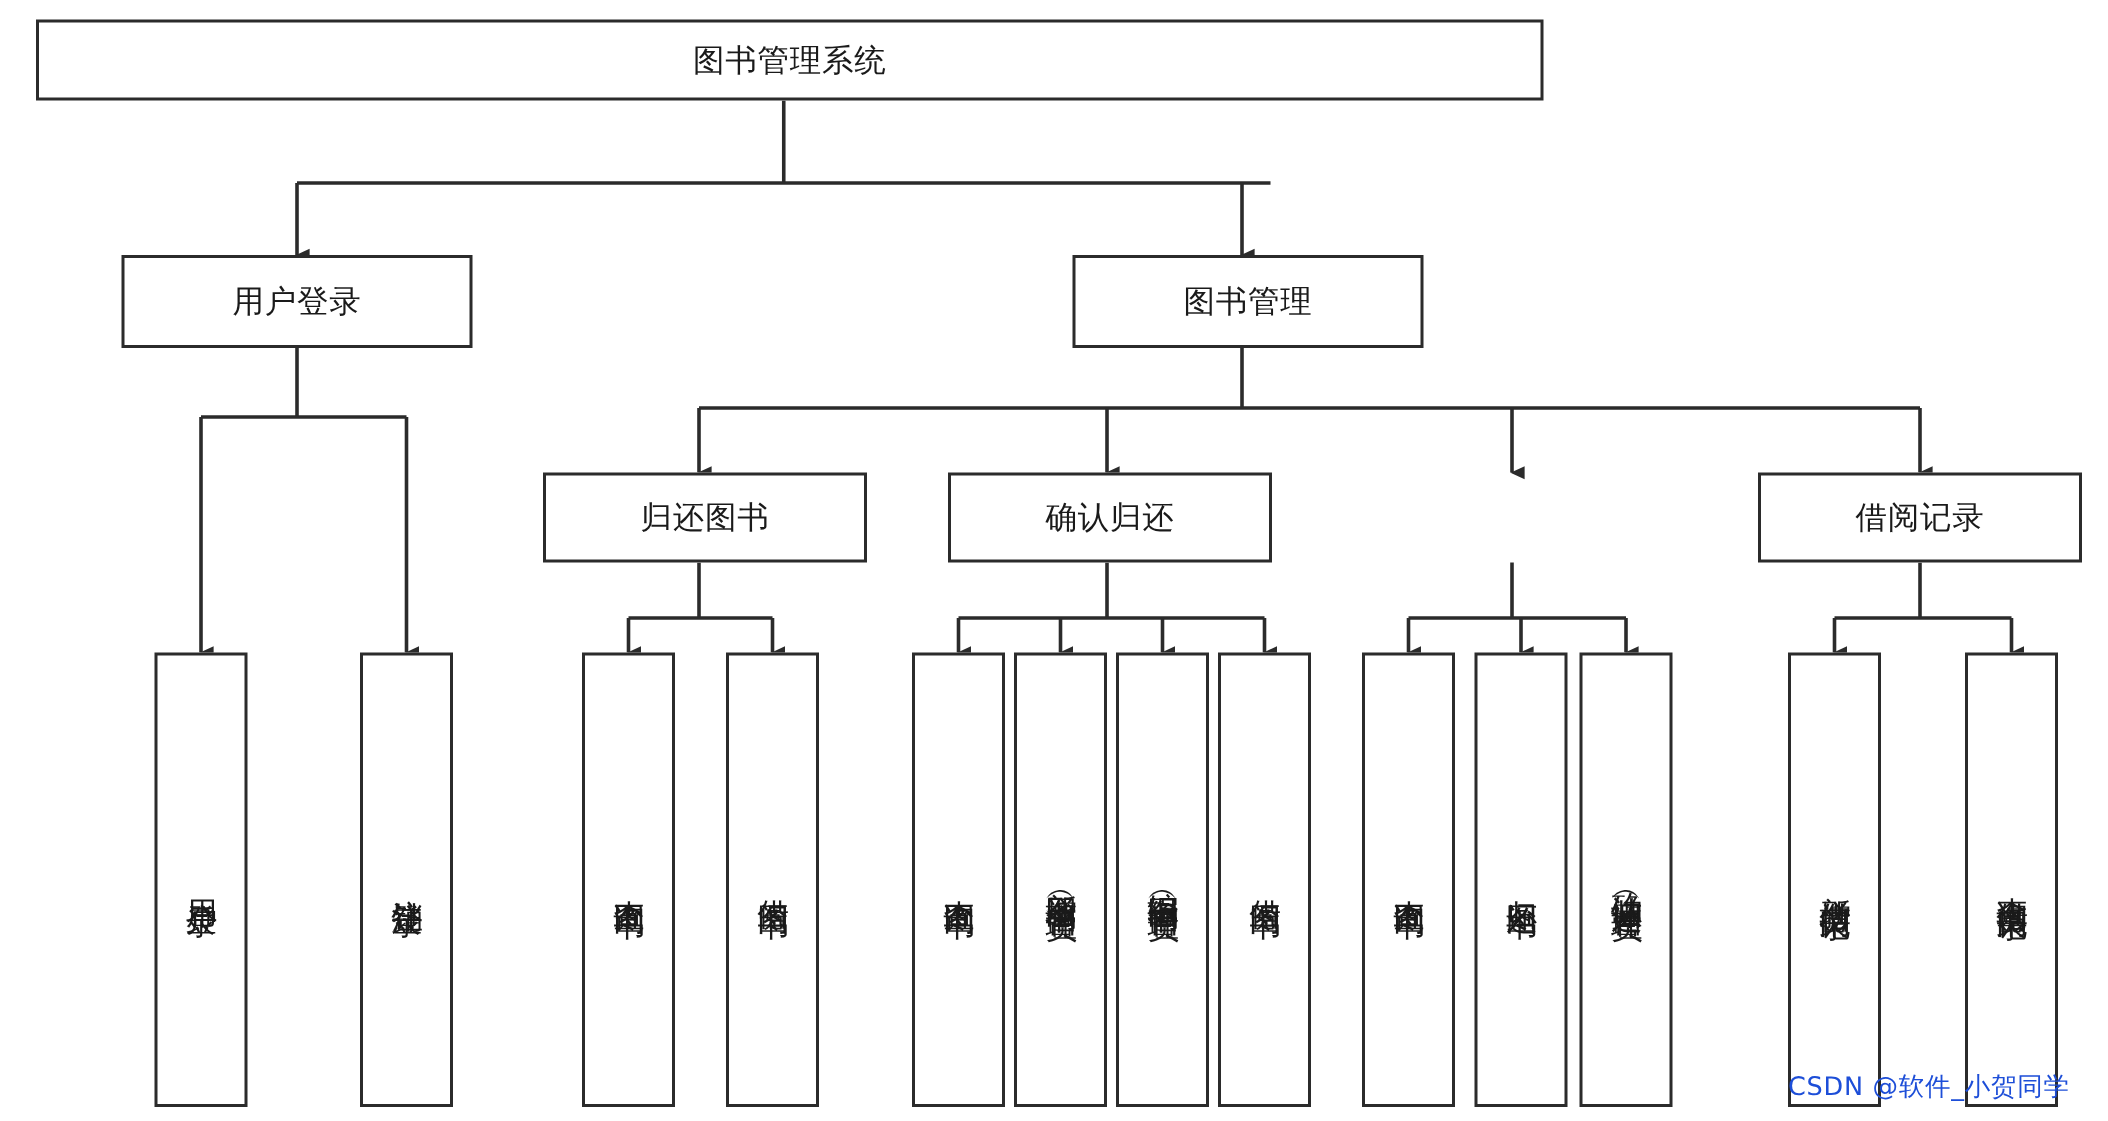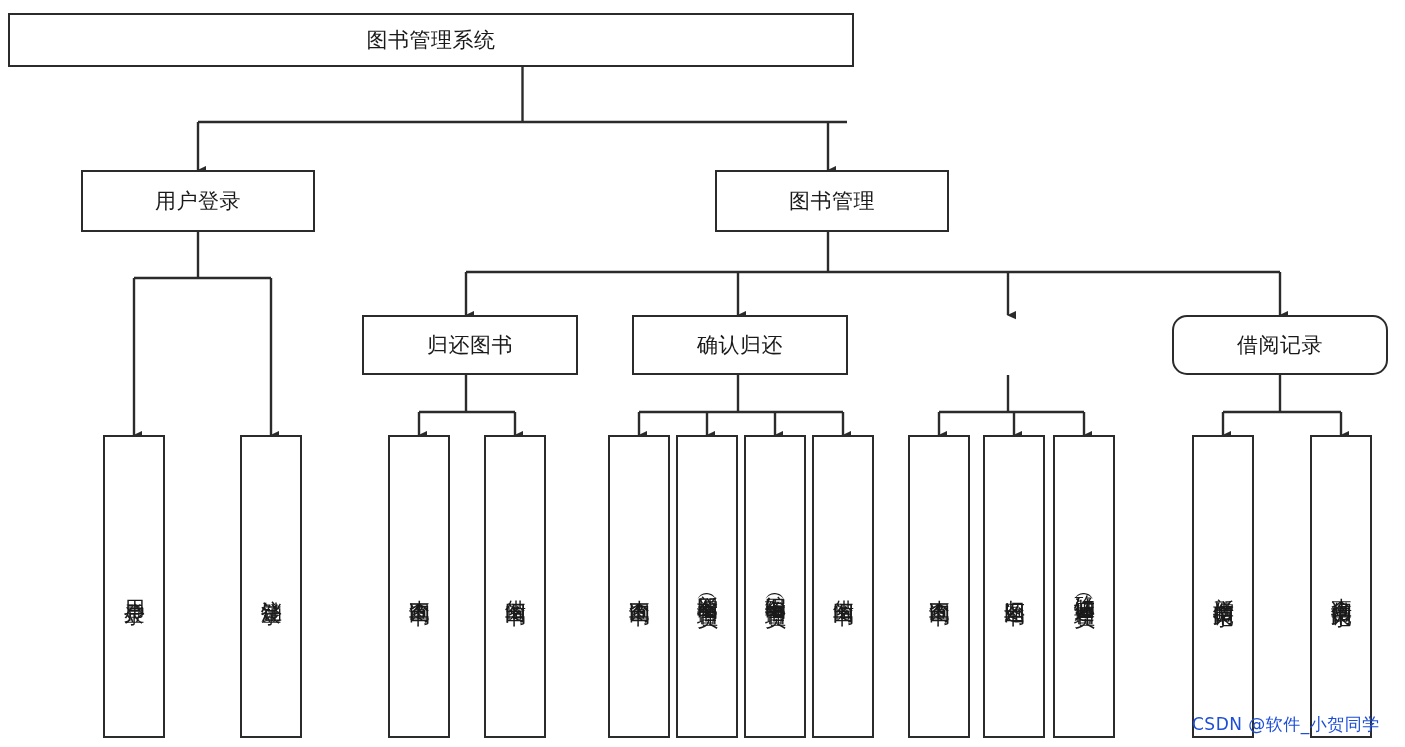--- a/index.html
+++ b/index.html
@@ -120,38 +120,38 @@
       <path d="M1014,412 L1014,435" marker-end="url(#arrow)"></path>
       <path d="M1084,412 L1084,435" marker-end="url(#arrow)"></path>
 
       <path d="M1280,375 L1280,412"></path>
       <path d="M1223,412 L1341,412"></path>
       <path d="M1223,412 L1223,435" marker-end="url(#arrow)"></path>
       <path d="M1341,412 L1341,435" marker-end="url(#arrow)"></path>
     </g>
   </svg>
 
-  <div class="node horizontal root" style="left:8px; top:13px; width:846px; height:54px;">
+  <div class="node horizontal root" style="left:24px; top:13px; width:1005px; height:54px;">
     <span class="node-label">图书管理系统</span>
   </div>
 
   <div class="node horizontal" style="left:81px; top:170px; width:234px; height:62px;">
     <span class="node-label">用户登录</span>
   </div>
   <div class="node horizontal" style="left:671px; top:170px; width:234px; height:62px;margin-left:44px;">
     <span class="node-label">图书管理</span>
   </div>
 
   <div class="node horizontal" style="left:362px; top:315px; width:216px; height:60px;">
     <span class="node-label">归还图书</span>
   </div>
   <div class="node horizontal" style="left:632px; top:315px; width:216px; height:60px;">
     <span class="node-label">确认归还</span>
   </div>
-  <div class="node horizontal" style="left:1172px; top:315px; width:216px; height:60px;border-radius:15px;">
+  <div class="node horizontal" style="left:1172px; top:315px; width:216px; height:60px;">
     <span class="node-label">借阅记录</span>
   </div>
 
   <div class="node vertical" style="left:103px; top:435px; width:62px; height:303px;">
     <span class="node-label">用户登录</span>
   </div>
   <div class="node vertical" style="left:240px; top:435px; width:62px; height:303px;">
     <span class="node-label">注销登录</span>
   </div>
 

